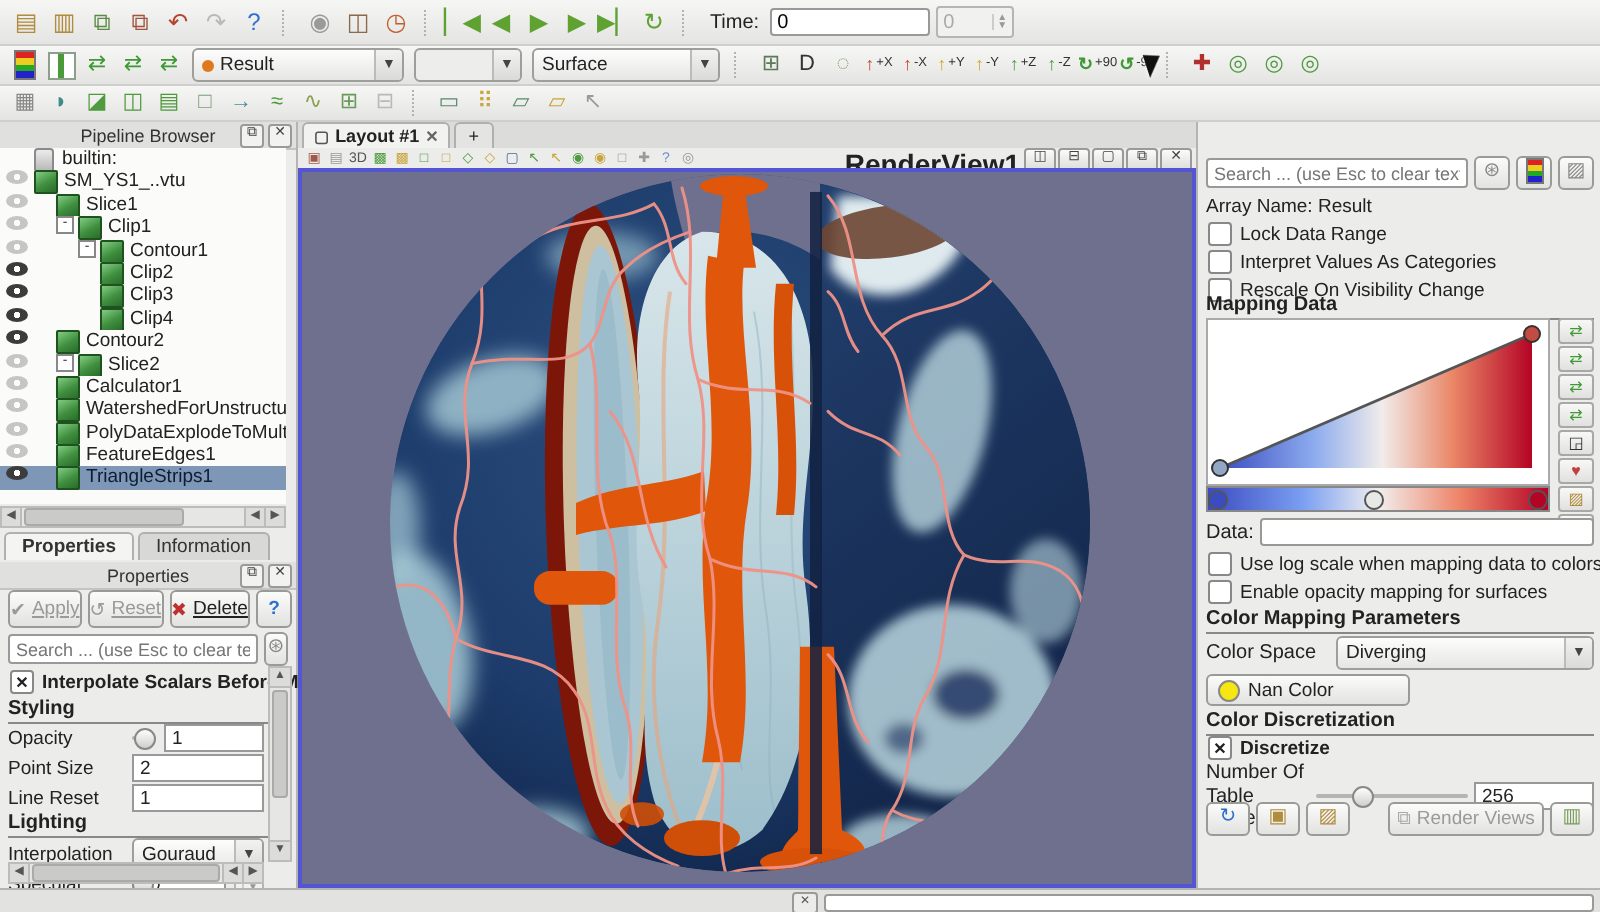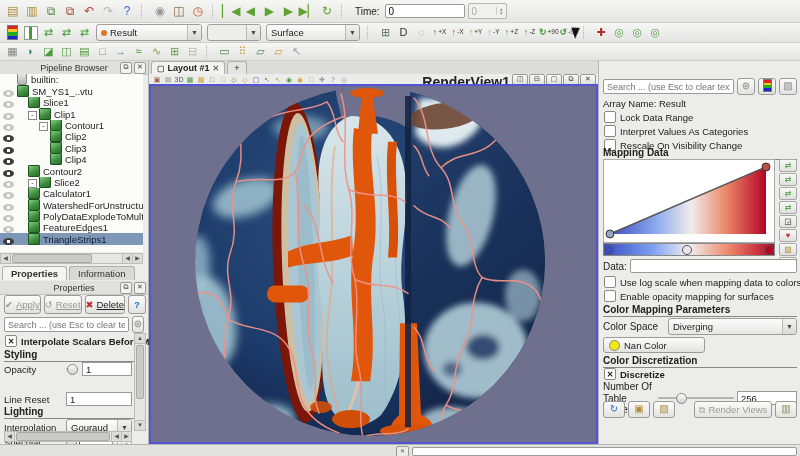--- a/index.html
+++ b/index.html
@@ -30,21 +30,21 @@
   .sect{position:absolute;left:4px;right:4px;font-weight:bold;border-bottom:1px solid #888;padding-bottom:1px;font-size:10px}
   .chkbox{width:10px;height:10px;border:1px solid #888;background:#fff;border-radius:2px;display:inline-flex;align-items:center;justify-content:center;font-size:8px;font-weight:bold;color:#222;flex:none}
   .chkrow{position:absolute;display:flex;align-items:center;gap:4px;font-size:9.5px;white-space:nowrap}
   .slider{position:relative;height:10px;flex:1}
   .slider .track{position:absolute;left:0;right:0;top:4px;height:2px;background:#b5b5b3;border-radius:1px}
   .slider .hnd{position:absolute;top:0;width:9px;height:9px;border-radius:50%;background:linear-gradient(#fdfdfd,#cfcfcd);border:1px solid #888}
   .vbox{height:12px;border:1px solid #999;background:#fff;padding:0 3px;font-size:9.5px;display:flex;align-items:center}
   
   .lpanel{position:absolute;left:0;top:61px;width:148px;bottom:11px;background:#ececea;border-right:1px solid #b4b4b2}
   .tree{position:absolute;top:13px;left:0;right:5px;height:178px;background:#fbfbfa;overflow:hidden}
-  .prow{display:flex;align-items:flex-end;height:11.4px;padding-left:3px;white-space:nowrap;overflow:hidden;font-size:9.5px}
+  .prow{display:flex;align-items:flex-start;height:11.4px;padding-left:3px;white-space:nowrap;overflow:hidden;font-size:9.5px}
   .prow.sel{background:#7e97b6;color:#0d1d33}
   .eye{width:11px;height:7px;border-radius:50%;background:radial-gradient(circle,#fff 0 1.5px,#3c3c3c 1.6px);flex:none;margin-right:3px}
   .eye.dim{opacity:.28}
   .noeye{width:14px;flex:none}
   .exp{width:7px;height:7px;border:1px solid #888;background:#fff;font-size:7px;line-height:5px;text-align:center;margin-right:2px;flex:none;color:#333}
   .cube{width:10px;height:10px;flex:none;margin-right:3px;background:linear-gradient(150deg,#83cc83 0%,#3f8f3f 55%,#2b6b2b);border:1px solid #1e521e;border-radius:1px}
   .server{width:8px;height:11px;flex:none;margin-right:4px;background:linear-gradient(#ececec,#b4b4b4);border:1px solid #8a8a8a;border-radius:2px}
   .hscroll{position:absolute;height:9px;background:#e6e6e4;border:1px solid #bcbcba;display:flex;align-items:center}
   .hscroll .arr{width:9px;height:100%;background:#dcdcda;border-right:1px solid #bcbcba;font-size:6px;text-align:center;line-height:8px;color:#555}
   .hscroll .arr.r{border-left:1px solid #bcbcba;border-right:none}
@@ -364,20 +364,24 @@
     </div>
     <div class="sect" style="top:288px">Styling</div>
     <div class="proprow" style="top:301px">
       <span class="lab">Opacity</span>
       <span class="slider">
           <span class="track"></span>
           <span class="hnd" style="right:0"></span>
         </span>
       <span class="vbox" style="width:42px">1</span>
     </div>
+    <div class="proprow" style="top:316px">
+      <span class="lab">Point Size</span>
+      <span class="vbox" style="flex:1">2</span>
+    </div>
     <div class="proprow" style="top:331px">
       <span class="lab">Line Reset</span>
       <span class="vbox" style="flex:1">1</span>
     </div>
     <div class="sect" style="top:345px">Lighting</div>
     <div class="proprow" style="top:358px">
       <span class="lab">Interpolation</span>
       <span class="combo" style="flex:1;margin:0">
           <span class="cval">Gouraud</span>
           <span class="carrow">▼</span>

